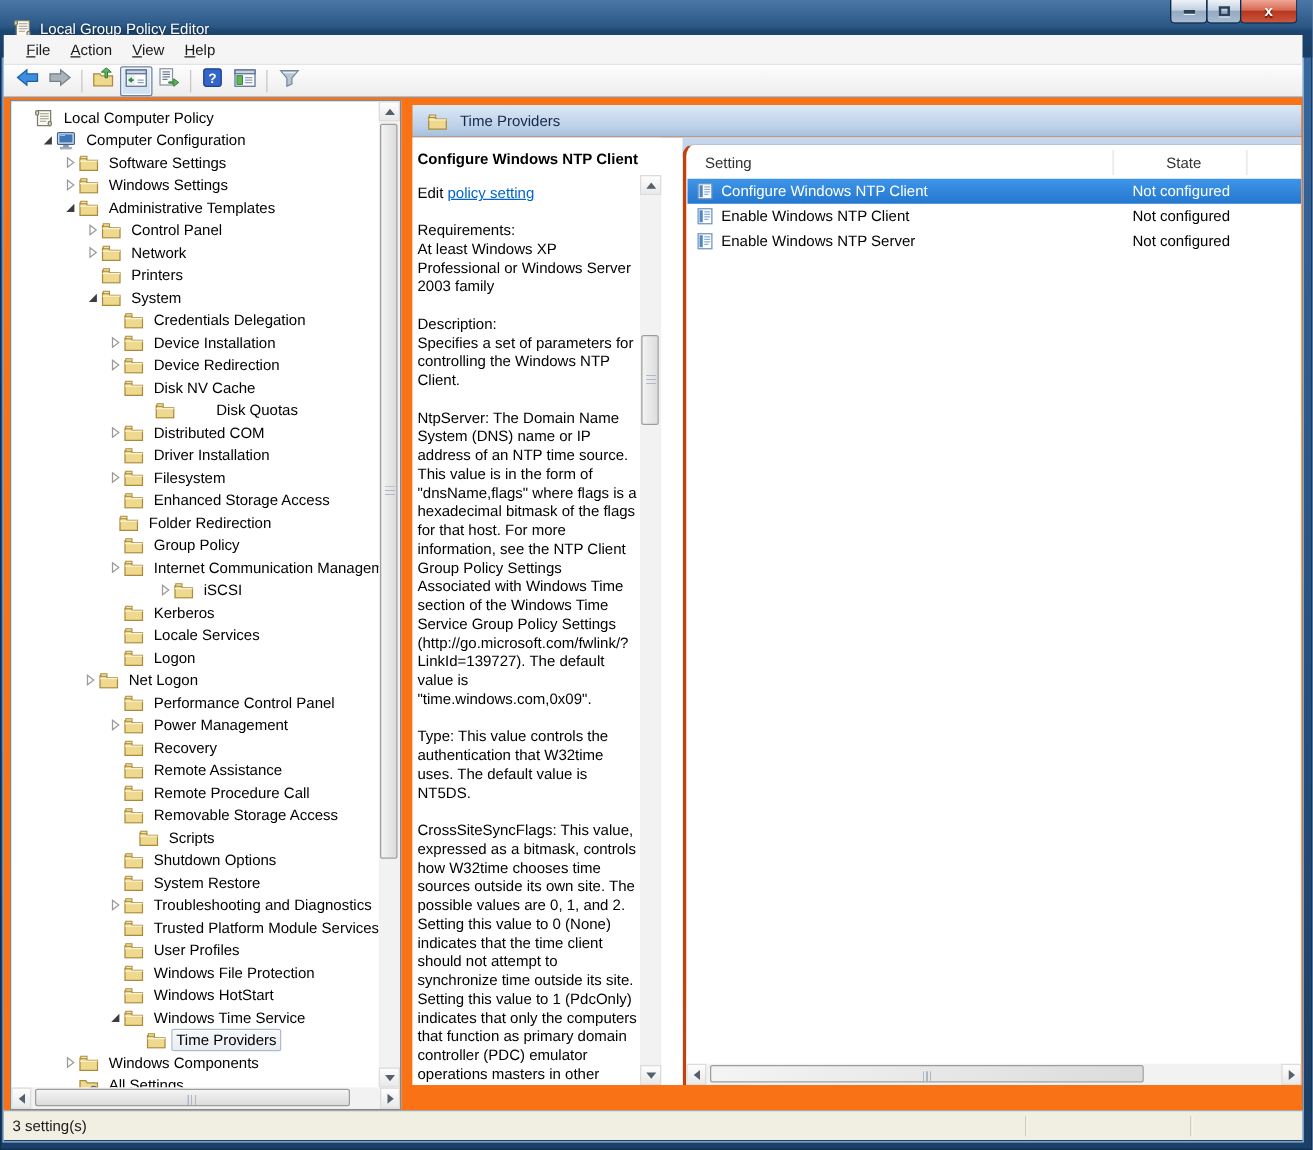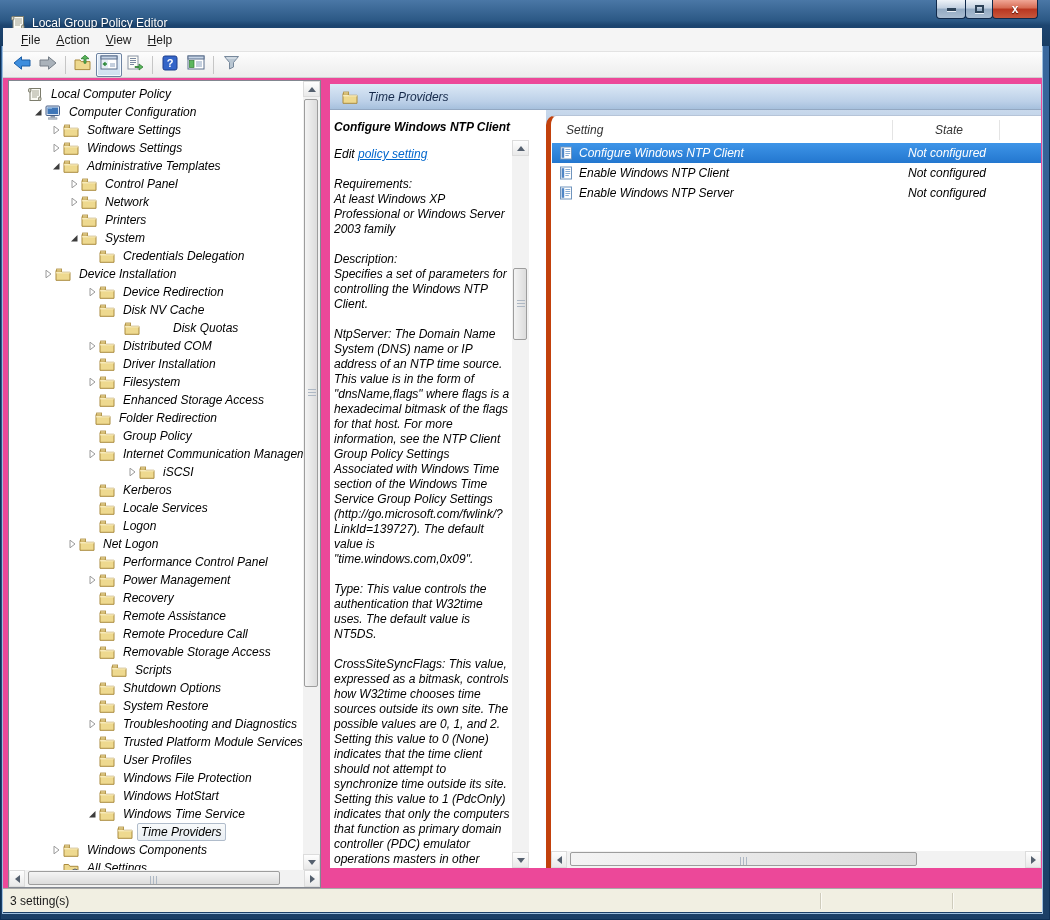--- a/index.html
+++ b/index.html
@@ -28,21 +28,21 @@
   .menubar { position:absolute; left:3px; right:8px; top:28px; height:24px; background:#f5f5f5; border-bottom:1px solid #e3e3e3;
     display:flex; align-items:center; font-size:12px; color:#1a1a1a; padding-left:10px; }
   .menu-item { padding:3px 8px; } .menu-item u { text-decoration:underline; }
   .toolbar { position:absolute; left:3px; right:8px; top:52px; height:26px; background:linear-gradient(#fdfdfd,#ededed);
     border-bottom:1px solid #cfcfcf; display:flex; align-items:center; padding-left:6px; }
   .tbtn { width:26px; height:24px; display:flex; align-items:center; justify-content:center; border:1px solid transparent; border-radius:2px; }
   .tbtn.pressed { border:1px solid #6d83a1; background:linear-gradient(#e6eef8,#cfe0f0); box-shadow:inset 0 0 0 1px #f6fafe; }
   .tsep { width:1px; height:18px; background:#c6c6c6; margin:0 4px; }
 
   
-  .workspace { position:absolute; left:3px; right:8px; top:78px; bottom:32px; background:#ec4899;font-style:italic; }
+  .workspace { position:absolute; left:3px; right:8px; top:78px; bottom:32px; background:#f97316; }
 
   
   .treepane { position:absolute; left:5px; top:2px; width:313px; bottom:0; background:#fff; border:1px solid #828790; }
   .treeview { position:absolute; left:0; top:0; right:17px; bottom:17px; overflow:hidden; padding-top:4px; }
   .trow { height:18px; display:flex; align-items:center; white-space:nowrap; font-size:12px; color:#000; }
   .texp { width:14px; flex:0 0 14px; display:flex; align-items:center; justify-content:center; }
   .ticon { width:16px; flex:0 0 16px; margin-right:4px; display:flex; align-items:center; }
   .tlabel { padding:1px 3px; border:1px solid transparent; }
   .trow.sel .tlabel { background:linear-gradient(#f8fafb,#e8edf3); border:1px solid #b0bccb; border-radius:2px; }
 
@@ -72,21 +72,21 @@
   .detail-title { font-weight:bold; font-size:12px; padding:10px 4px 0 4px; color:#000; }
   .detail-scroll { position:absolute; left:0; right:17px; top:30px; bottom:0; overflow:hidden; font-size:12px; line-height:15px; padding:4px 2px 0 4px; color:#000; }
   .para { white-space:pre-line; margin-top:15px; overflow-wrap:break-word; }
   .edit-row { margin-top:3px; }
   .link { color:#0066cc; text-decoration:underline; }
   .detail-sb { right:0; top:30px; bottom:0; width:17px; }
 
   
   .list-wrap { position:absolute; left:216px; right:0; top:0; bottom:0; }
   .corner-strip { position:absolute; left:0; right:0; top:0; height:16px; background:linear-gradient(#c9d9ec,#bccfe7); }
-  .list-panel { position:absolute; left:0; right:0; top:5px; bottom:0; background:#fff; border-top-left-radius:10px; border-top:1px solid #b6c4d8; border-left:5px solid #c2410c; }
+  .list-panel { position:absolute; left:0; right:0; top:5px; bottom:0; background:#fff; border-top-left-radius:10px; border-top:1px solid #b6c4d8; border-left:3px solid #c2410c; }
   .col-hdr { position:absolute; left:1px; right:0; top:1px; height:26px; background:#fff; font-size:12px; color:#333; border-top-left-radius:9px; }
   .col-hdr .c1 { position:absolute; left:14px; top:6px; }
   .col-hdr .c2 { position:absolute; left:347px; width:100px; top:6px; text-align:center; }
   .col-line { position:absolute; top:3px; height:20px; width:1px; background:#e4e4e4; }
   .rows { position:absolute; left:1px; right:0; top:27px; }
   .lrow { height:20px; display:flex; align-items:center; font-size:12px; position:relative; color:#000; }
   .lrow .licon { margin:0 6px 0 7px; flex:0 0 14px; display:flex; }
   .lrow .lstate { position:absolute; left:356px; }
   .lrow.sel { background:linear-gradient(#3e95e8,#2377cf); color:#fff; }
   .list-sb { left:0; right:0; bottom:0; height:17px; }
@@ -325,21 +325,21 @@
           <span class="texp"></span>
           <span class="ticon">
             <svg width="16" height="14" viewBox="0 0 16 14">
               <path d="M1 3.5 h4.6 l1.3 1.8 H15 v8 H1 z" fill="#eed98f" stroke="#aa8b3e"></path>
               <path d="M1 5.8 h14" stroke="#fcf3cf" stroke-width="1"></path>
               <rect x="1.6" y="2" width="5" height="2" fill="#f4e3a5" stroke="#aa8b3e" stroke-width="0.8"></rect>
             </svg>
           </span>
           <span class="tlabel">Credentials Delegation</span>
         </div>
-        <div class="trow" style="padding-left: 32px;">
+        <div class="trow" style="padding-left: 76px;">
           <span class="texp">
             <svg width="10" height="10" viewBox="0 0 10 10">
               <path d="M3 1.2 L8 5 L3 8.8 z" fill="#ffffff" stroke="#9a9a9a"></path>
             </svg>
           </span>
           <span class="ticon">
             <svg width="16" height="14" viewBox="0 0 16 14">
               <path d="M1 3.5 h4.6 l1.3 1.8 H15 v8 H1 z" fill="#eed98f" stroke="#aa8b3e"></path>
               <path d="M1 5.8 h14" stroke="#fcf3cf" stroke-width="1"></path>
               <rect x="1.6" y="2" width="5" height="2" fill="#f4e3a5" stroke="#aa8b3e" stroke-width="0.8"></rect>

